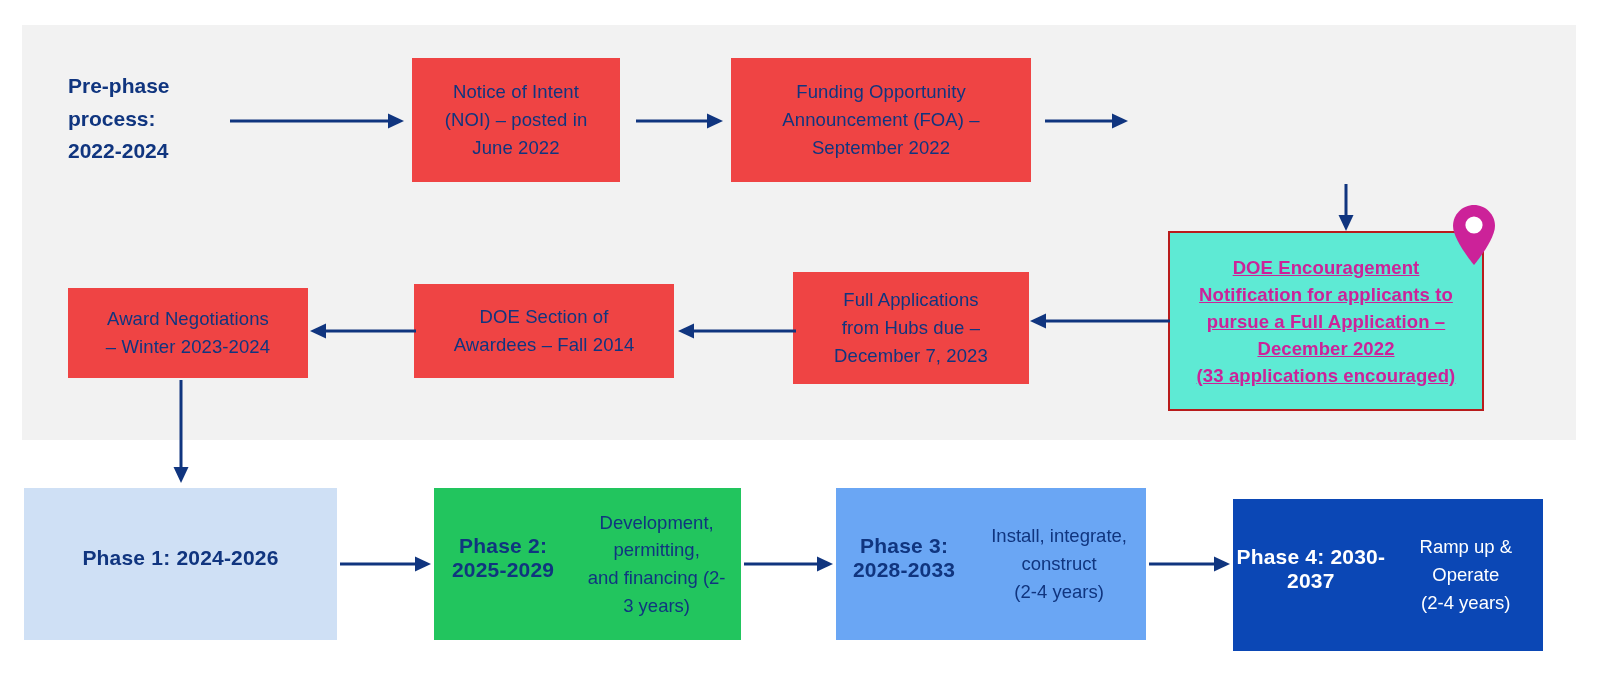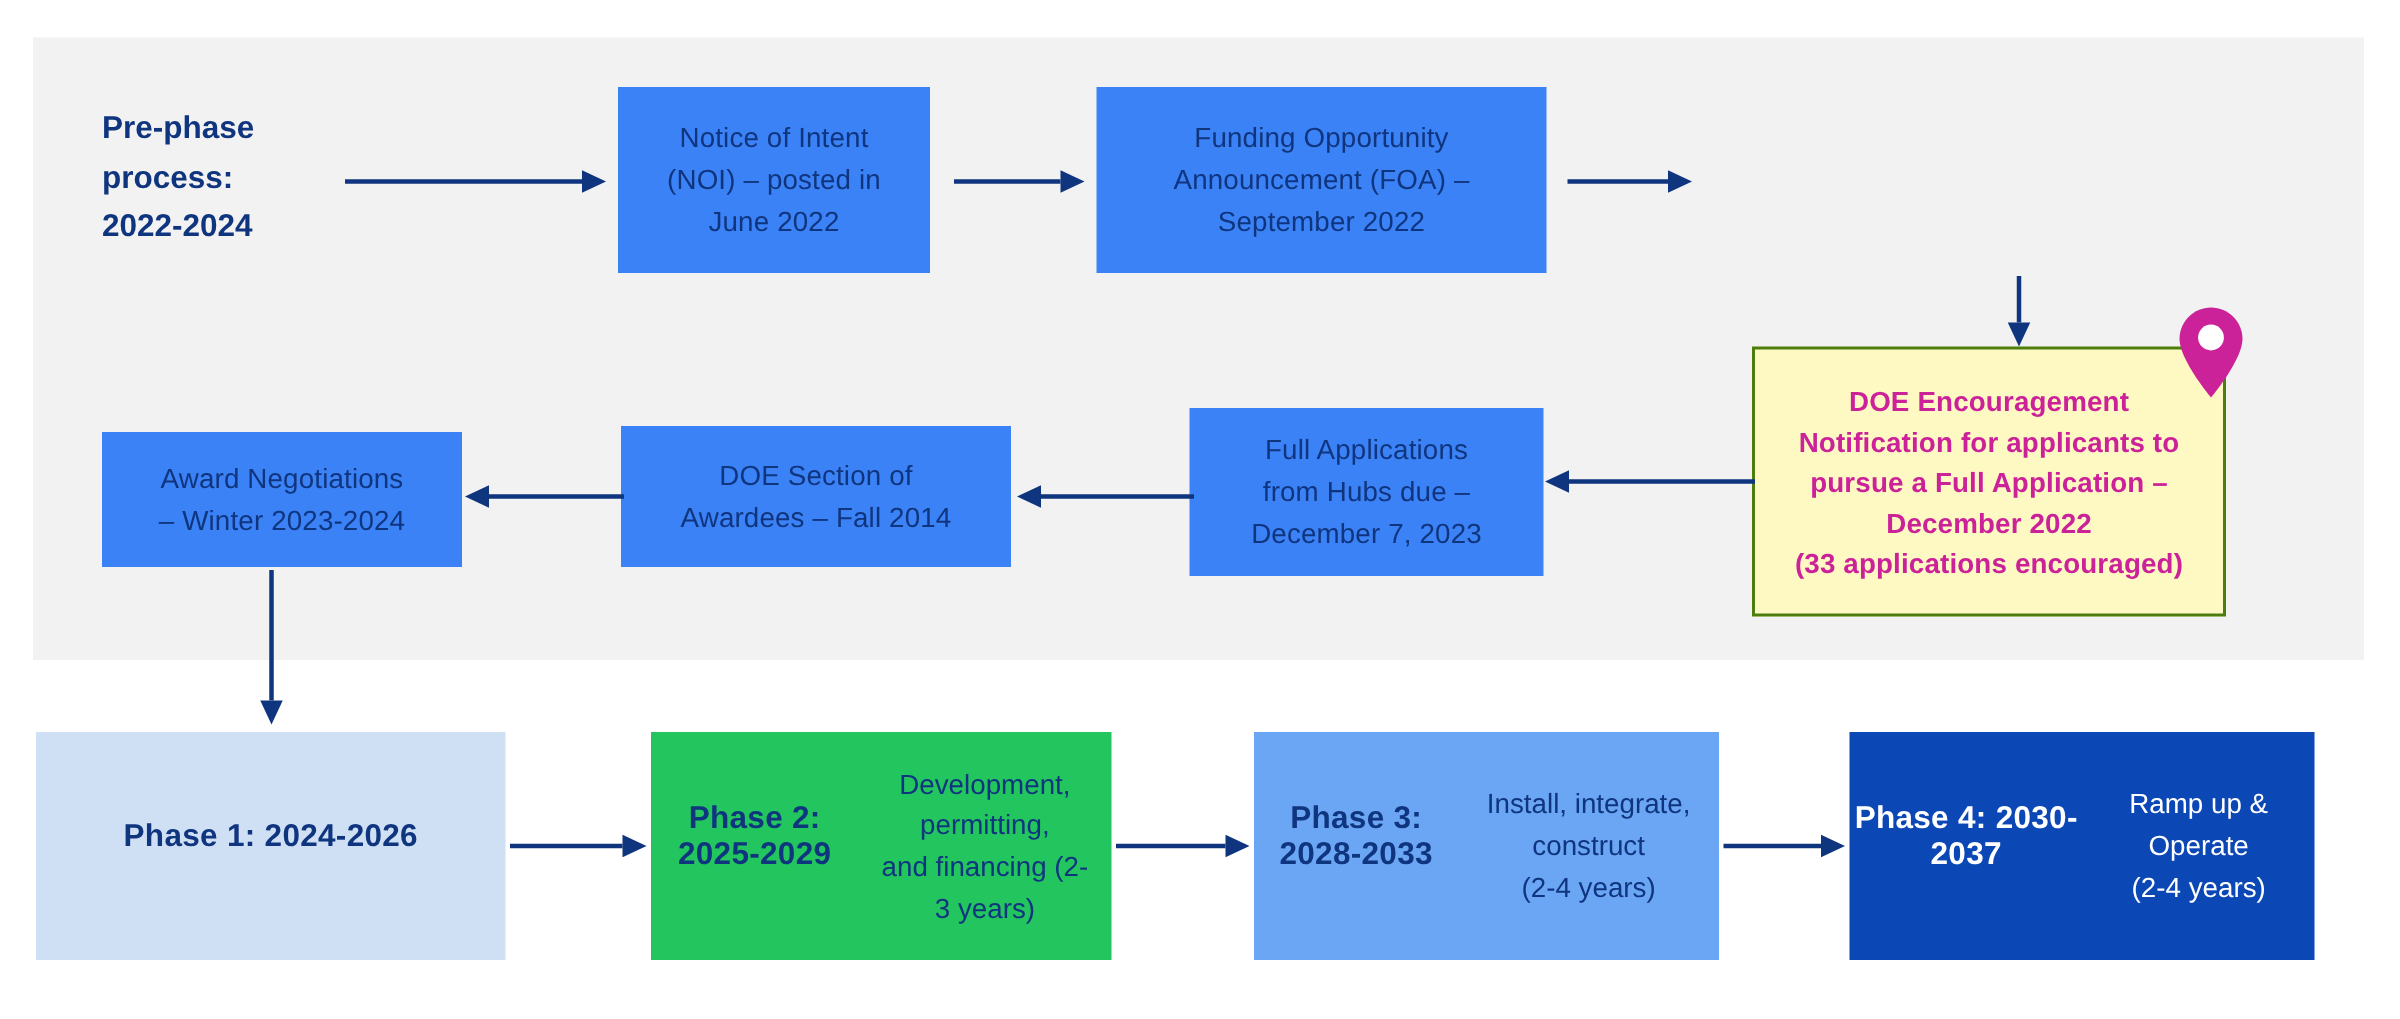--- a/index.html
+++ b/index.html
@@ -14,21 +14,21 @@
 
   
   .gray-panel{
     position:absolute;left:22px;top:25px;width:1554px;height:415px;
     background:#f2f2f2;
   }
 
   
   .node{
     position:absolute;
-    background:#3b82f6;
+    background:#ef4444;
     color:#10357f;
     display:flex;
     align-items:center;
     justify-content:center;
     text-align:center;
     box-sizing:border-box;
   }
   .node .txt{
     font-size:18.5px;
     line-height:1.52;
@@ -42,23 +42,24 @@
     position:absolute;left:68px;top:70px;width:170px;height:110px;
     color:#10357f;
     font-size:21px;
     font-weight:bold;
     line-height:1.55;
     white-space:pre-line;
   }
 
   
   .node.highlight{
-    background:#fef9c3;
-    border:2px solid #4d7c0f;
+    background:#5eead4;
+    border:2px solid #b91c1c;
     color:#cc2299;
+    text-decoration:underline;
   }
   .node.highlight .txt{
     font-weight:bold;
     font-size:18.5px;
     line-height:1.46;
   }
 
   
   .pin{
     position:absolute;
@@ -159,21 +160,21 @@
     <div class="pdesc">Development, permitting,
 and financing (2-3 years)</div>
   </div>
 
   <div class="phase" style="left:836px;top:488px;width:310px;height:152px;background:#6aa6f4;">
     <div class="ptitle">Phase 3: 2028-2033</div>
     <div class="pdesc">Install, integrate, construct
 (2-4 years)</div>
   </div>
 
-  <div class="phase dark" style="left:1233px;top:488px;width:310px;height:152px;background:#0b47b5;">
+  <div class="phase dark" style="left:1233px;top:499px;width:310px;height:152px;background:#0b47b5;">
     <div class="ptitle">Phase 4: 2030-2037</div>
     <div class="pdesc">Ramp up &amp; Operate
 (2-4 years)</div>
   </div>
 
   <div class="conn" style="left:230px;top:112px;">
     <svg width="175" height="18" viewBox="0 0 175 18">
       <line x1="0" y1="9" x2="158" y2="9" stroke="#10357f" stroke-width="3"></line>
       <polygon points="158,1.5 174,9 158,16.5" fill="#10357f"></polygon>
     </svg>

